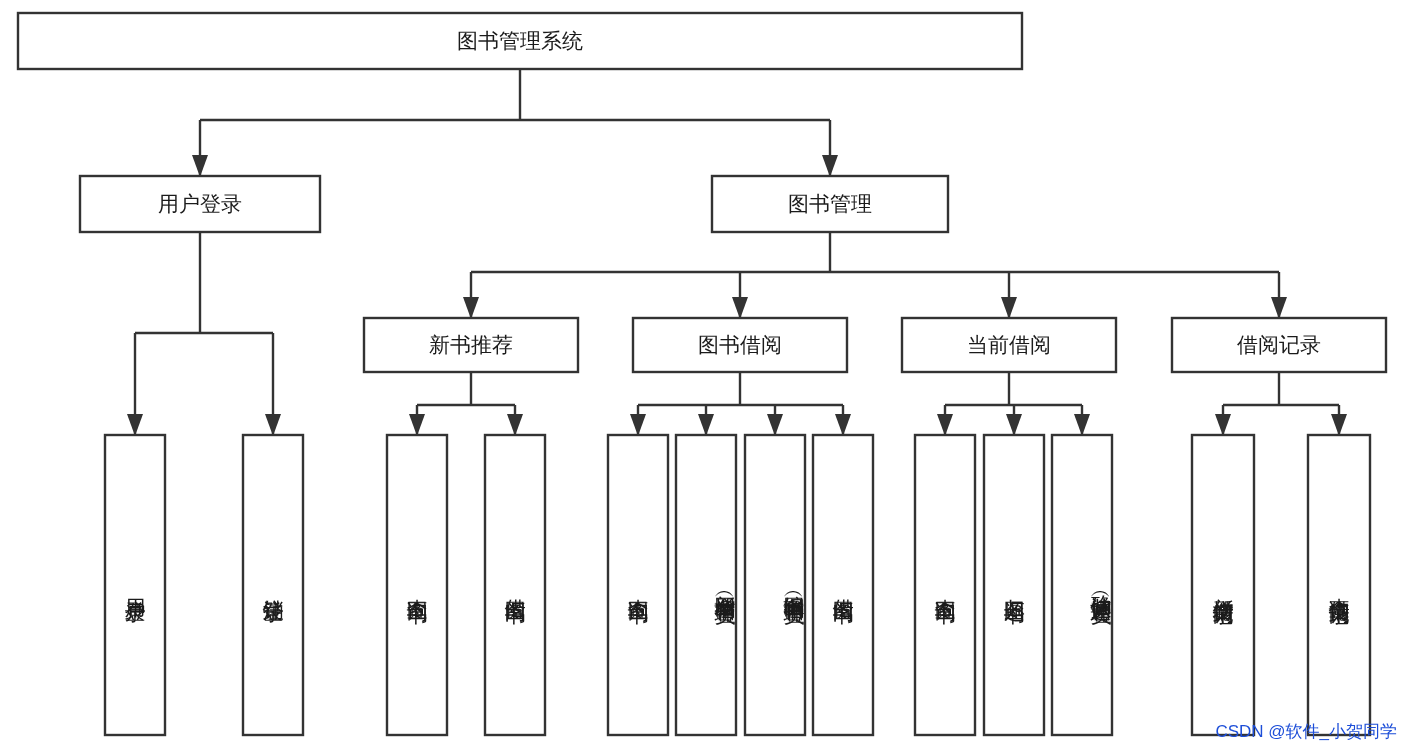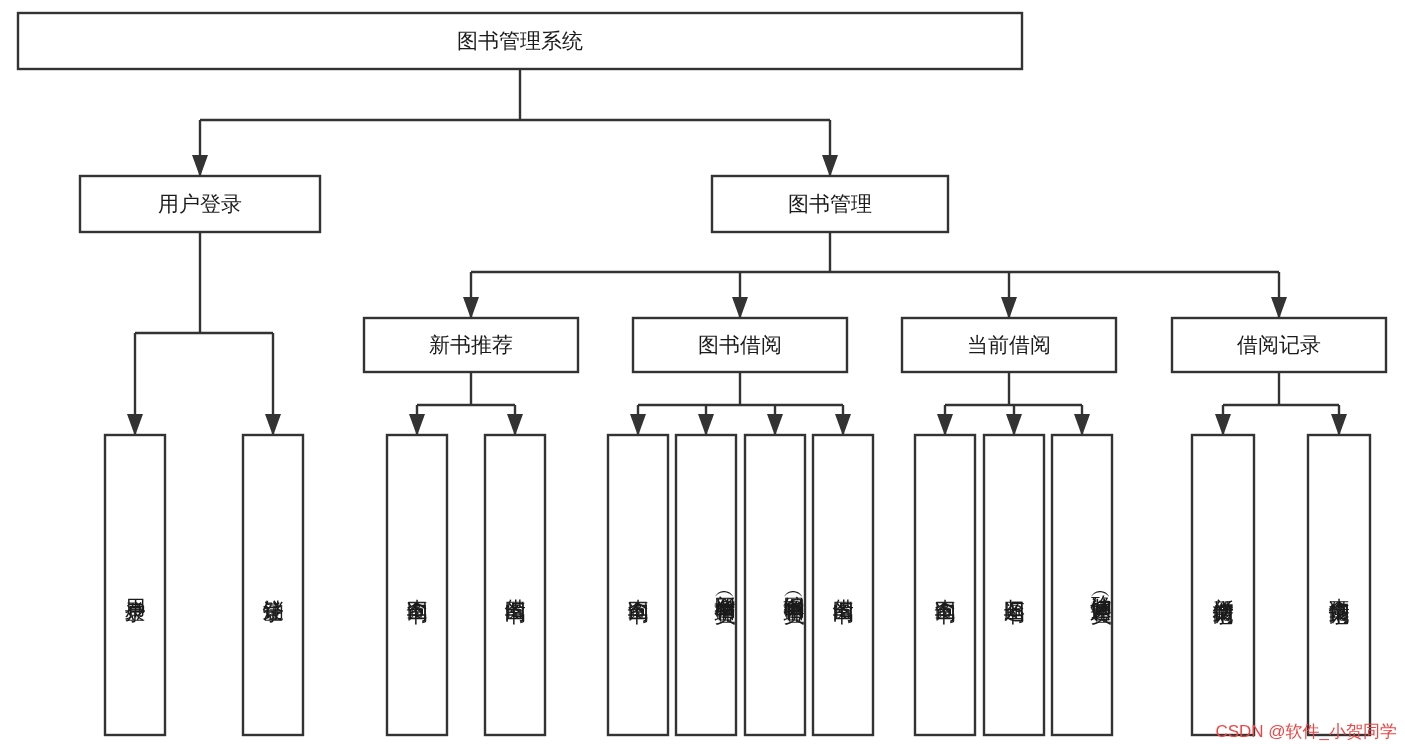--- a/index.html
+++ b/index.html
@@ -63,21 +63,21 @@
   }
   .node-label-v.center-align {
     align-items: center;
   }
   .watermark {
     position: absolute;
     right: 8px;
     bottom: 4px;
     font-family: "Liberation Sans", "DejaVu Sans", sans-serif;
     font-size: 17px;
-    color: #ef4444;
+    color: #1d4ed8;
     white-space: nowrap;
   }
 </style>
 </head>
 <body>
 
 <div id="diagram-root">
 
   <svg class="diagram-canvas" viewBox="0 0 1405 747" xmlns="http://www.w3.org/2000/svg">
     <g id="connector-layer">

